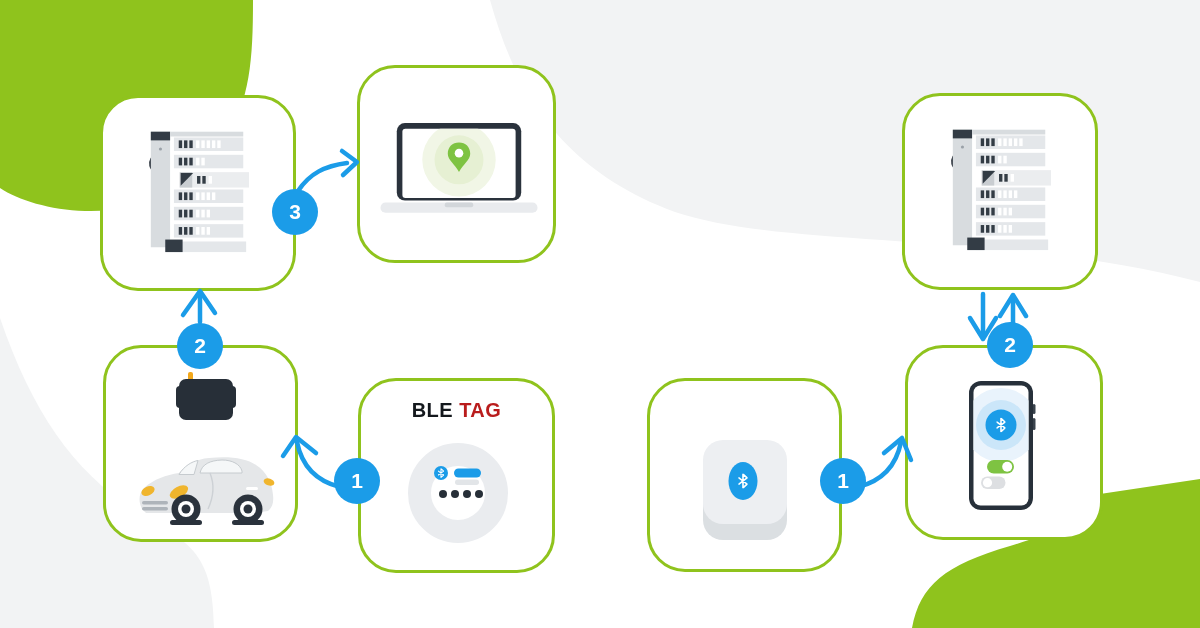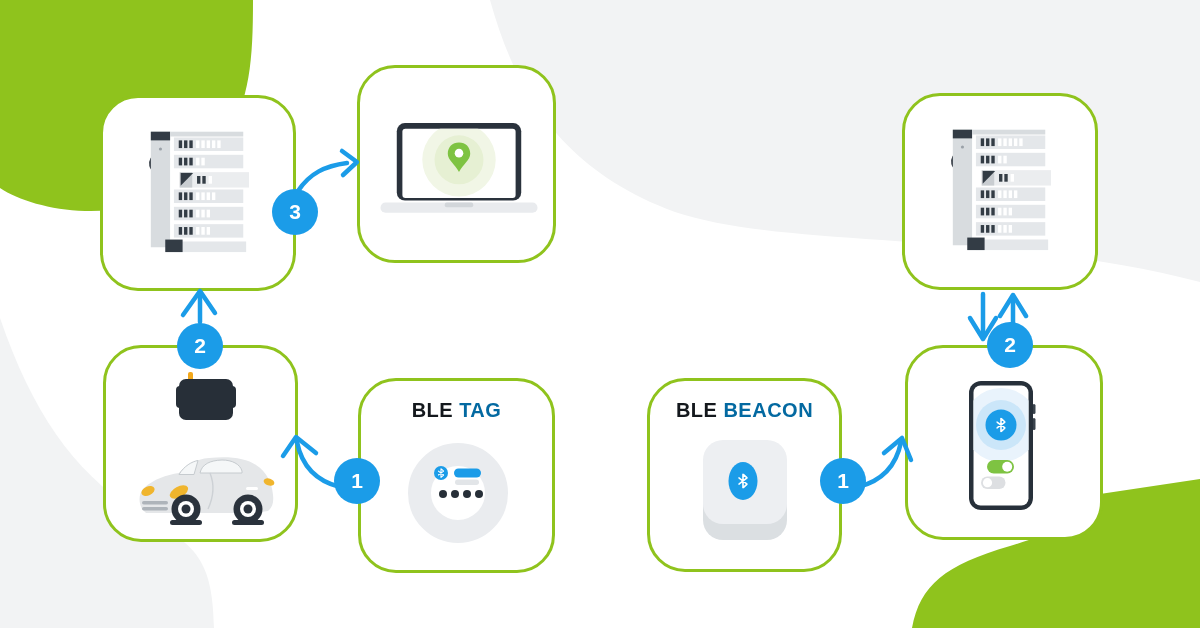--- a/index.html
+++ b/index.html
@@ -3,21 +3,21 @@
 <meta charset="utf-8">
 <style>
   html,body{margin:0;padding:0;background:#fff;}
   .stage{position:relative;width:1200px;height:628px;overflow:hidden;background:#fff;
          font-family:"Liberation Sans",sans-serif;}
   .bg{position:absolute;left:0;top:0;z-index:0;}
   .box{position:absolute;background:#fff;border:3.5px solid #8FC31D;border-radius:38px;
        box-sizing:border-box;z-index:1;}
   .box-label{position:absolute;left:0;right:0;top:18px;text-align:center;
              font-size:20px;font-weight:800;letter-spacing:.5px;color:#14181D;z-index:2;}
-  .box-label .hl{color:#0369a1;margin-left:6px;}
+  .box-label .hl{color:#b91c1c;margin-left:6px;}
   .icon-wrap{position:absolute;z-index:1;}
   .arrows{position:absolute;left:0;top:0;z-index:3;pointer-events:none;}
   .badge{position:absolute;width:46px;height:46px;border-radius:50%;background:#1B9CE8;
          color:#fff;font-size:21px;font-weight:700;line-height:46px;text-align:center;z-index:4;}
 </style>
 </head>
 <body>
 
 <div class="stage">
 
@@ -168,23 +168,20 @@
       <rect x="46" y="25.5" width="27" height="9" rx="4.5" fill="#1B9CE8"></rect>
       <rect x="47" y="36.5" width="24" height="5.5" rx="2.75" fill="#E2E5E8"></rect>
       <circle cx="35" cy="51" r="4" fill="#272F38"></circle>
         <circle cx="47" cy="51" r="4" fill="#272F38"></circle>
         <circle cx="59" cy="51" r="4" fill="#272F38"></circle>
         <circle cx="71" cy="51" r="4" fill="#272F38"></circle>
     </svg>
   </div>
 
   <div class="box" style="left:647px;top:378px;width:195px;height:194px;">
-    <div class="box-label">
-      <span>BLE</span><span class="hl">BEACON</span>
-    </div>
     <svg class="icon-wrap" style="left:52px;top:58px;" width="86" height="102" viewBox="0 0 86 102">
       <rect x="1" y="33" width="84" height="68" rx="20" fill="#DBDFE2"></rect>
       <rect x="1" y="1" width="84" height="84" rx="20" fill="#EDEFF2"></rect>
       <ellipse cx="41" cy="42" rx="14.5" ry="19" fill="#1B9CE8"></ellipse>
       <use href="#bt-rune" x="36.2" y="34.5" width="9.6" height="15"></use>
     </svg>
   </div>
 
   <div class="box" style="left:905px;top:345px;width:198px;height:195px;">
     <svg class="icon-wrap" style="left:60px;top:32px;" width="68" height="133" viewBox="0 0 68 133">

